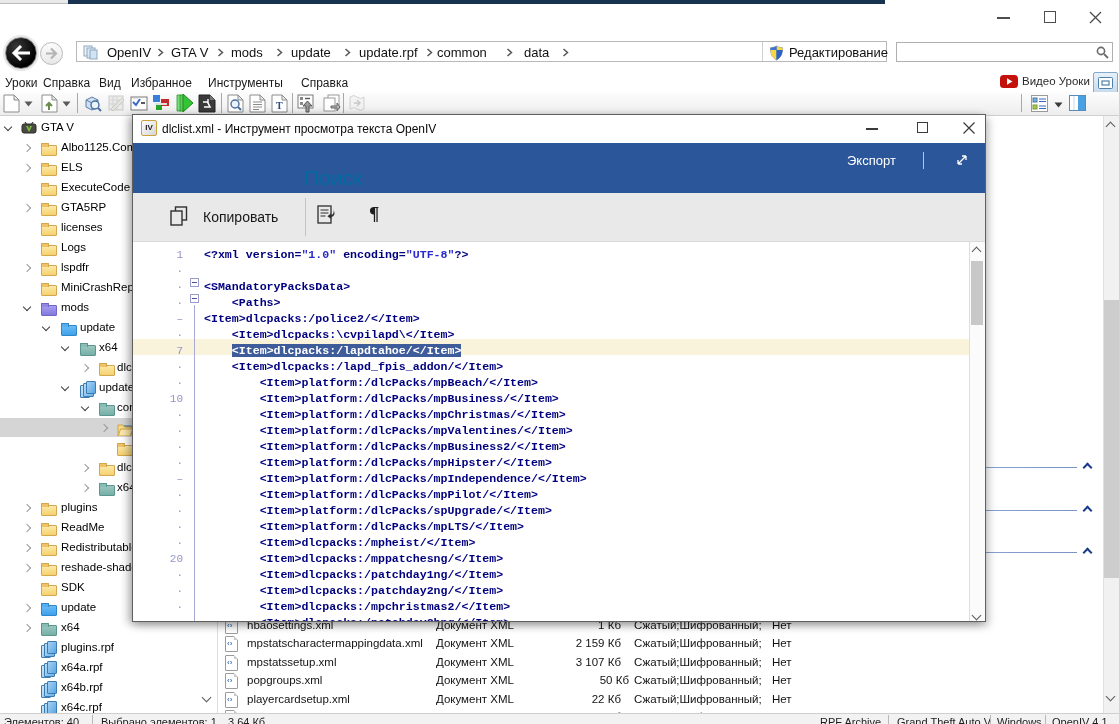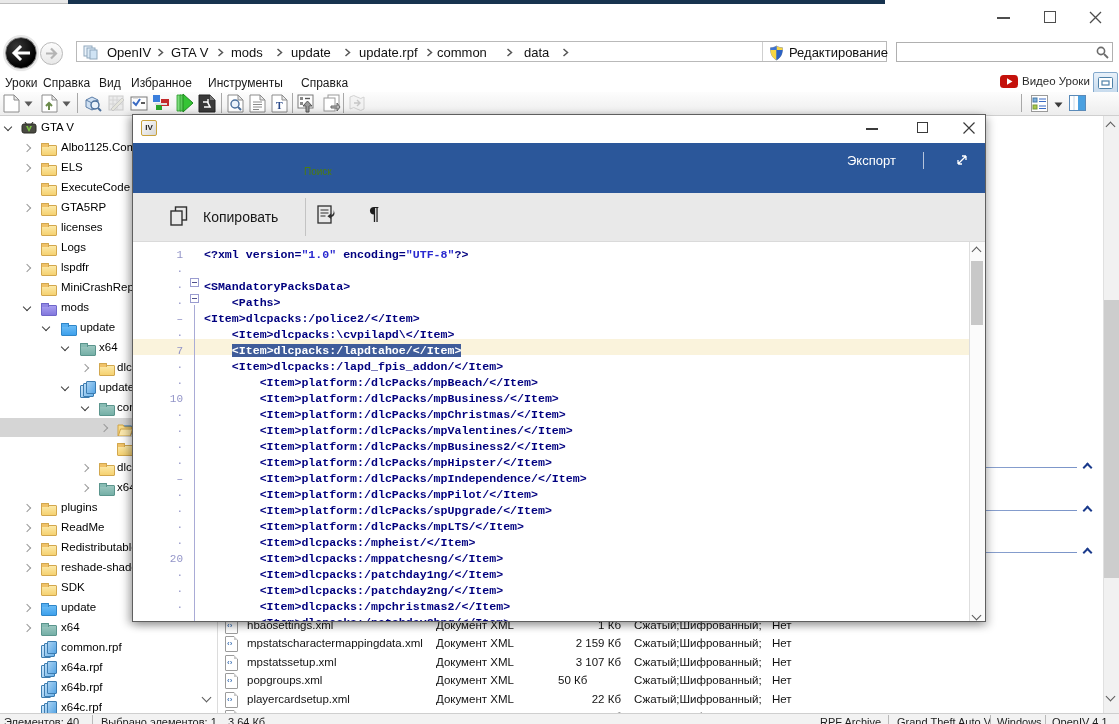--- a/index.html
+++ b/index.html
@@ -53,21 +53,21 @@
 
 #statusbar{left:0;top:713px;width:1119px;height:11px;background:#f2f2f2;border-top:1px solid #cfcfcf}
 .sttxt{top:716px;font-size:11px;color:#1c1c1c;white-space:nowrap}
 .stsep{top:715px;width:1px;height:9px;background:#b9b9b9}
 
 #dialog{left:132px;top:114px;width:854px;height:508px;background:#fff;border:1px solid #5f5f5f;box-shadow:-4px 2px 8px rgba(0,0,0,.28),3px 4px 8px rgba(0,0,0,.22)}
 #dicon{left:8px;top:5px;width:16px;height:16px;border-radius:2px;background:linear-gradient(135deg,#fdfdfd,#d5d5d5);border:1.5px solid #c9a23c;color:#1c1c1c;font-size:8px;font-weight:bold;text-align:center;line-height:13px}
 #dtitletxt{left:29px;top:7px;font-size:12px;color:#0a0a0a}
 #ribbon{left:0;top:28px;width:852px;height:50px;background:#2b579a}
 #tabmain{left:47px;top:37px;width:104px;height:41px;background:#e9e9e9;color:#2b579a;font-size:15px;text-align:center;line-height:44px}
-#tabsearch{left:171px;top:51px;font-size:10px;color:#4d7c0f}
+#tabsearch{left:171px;top:51px;font-size:21px;color:#0369a1}
 #exporttxt{left:714px;top:38px;font-size:13px;color:#fff}
 #ribsep{left:790px;top:37px;width:1px;height:17px;background:rgba(255,255,255,.65)}
 #dtoolbar{left:0;top:78px;width:852px;height:49px;background:#e9e9e9;border-bottom:1px solid #dadada}
 #copytxt{left:70px;top:94px;font-size:14px;color:#171717}
 #dtbsep{left:172px;top:83px;width:1px;height:38px;background:#c3c3c3}
 #pilcrow{left:236px;top:88px;font-size:19px;color:#1d1d1d;font-family:"Liberation Serif",serif;font-weight:bold}
 
 #codearea{left:0;top:127px;width:852px;height:379px;background:#fff;overflow:hidden}
 #rowhl{left:0px;top:97px;width:836px;height:16px;background:#faf3dc}
 #gutter{left:0;top:5px;width:50px;text-align:right;font-family:"Liberation Mono",monospace;font-size:11px;line-height:16px;color:#9294c8}
@@ -345,21 +345,21 @@
 <span class="treelabel" style="left:61px;top:561px">reshade-shaders</span>
 <div class="fold" style="left:41px;top:585px"></div>
 <span class="treelabel" style="left:61px;top:581px">SDK</span>
 <div class="chev-c" style="left:24px;top:605px"></div>
 <div class="fold f-blue" style="left:41px;top:605px"></div>
 <span class="treelabel" style="left:61px;top:601px">update</span>
 <div class="chev-c" style="left:24px;top:625px"></div>
 <div class="fold f-teal" style="left:41px;top:625px"></div>
 <span class="treelabel" style="left:61px;top:621px">x64</span>
 <div class="rpf" style="left:41px;top:645px"></div>
-<span class="treelabel" style="left:61px;top:641px">common.rpf</span>
+<span class="treelabel" style="left:61px;top:641px">plugins.rpf</span>
 <div class="rpf" style="left:41px;top:665px"></div>
 <span class="treelabel" style="left:61px;top:661px">x64a.rpf</span>
 <div class="rpf" style="left:41px;top:685px"></div>
 <span class="treelabel" style="left:61px;top:681px">x64b.rpf</span>
 <div class="rpf" style="left:41px;top:705px"></div>
 <span class="treelabel" style="left:61px;top:701px">x64c.rpf</span>
 <div class="sbchev-u" style="left:203px;top:122px"></div>
 <div class="sbchev-d" style="left:203px;top:694px"></div>
 
 <div class="grpline" style="left:400px;top:467px;width:677px"></div>
@@ -382,21 +382,21 @@
 <span class="frow" style="left:772px;top:637px">Нет</span>
 <div class="xmlicon" style="left:225px;top:655px"></div>
 <span class="frow" style="left:247px;top:656px">mpstatssetup.xml</span>
 <span class="frow" style="left:436px;top:656px">Документ XML</span>
 <span class="frow" style="left:530px;top:656px;width:91px;text-align:right;display:inline-block">3 107 Кб</span>
 <span class="frow" style="left:634px;top:656px">Сжатый;Шифрованный;</span>
 <span class="frow" style="left:772px;top:656px">Нет</span>
 <div class="xmlicon" style="left:225px;top:673px"></div>
 <span class="frow" style="left:247px;top:674px">popgroups.xml</span>
 <span class="frow" style="left:436px;top:674px">Документ XML</span>
-<span class="frow" style="left:558px;top:674px;width:91px;text-align:left;display:inline-block">50 Кб</span>
+<span class="frow" style="left:538px;top:674px;width:91px;text-align:right;display:inline-block">50 Кб</span>
 <span class="frow" style="left:634px;top:674px">Сжатый;Шифрованный;</span>
 <span class="frow" style="left:772px;top:674px">Нет</span>
 <div class="xmlicon" style="left:225px;top:692px"></div>
 <span class="frow" style="left:247px;top:693px">playercardsetup.xml</span>
 <span class="frow" style="left:436px;top:693px">Документ XML</span>
 <span class="frow" style="left:530px;top:693px;width:91px;text-align:right;display:inline-block">22 Кб</span>
 <span class="frow" style="left:634px;top:693px">Сжатый;Шифрованный;</span>
 <span class="frow" style="left:772px;top:693px">Нет</span>
 <div class="xmlicon" style="left:225px;top:710px"></div>
 <span class="frow" style="left:247px;top:711px">popgroups.xml</span>
@@ -417,20 +417,21 @@
 <span class="abs sttxt" style="left:820px">RPF Archive</span>
 <div class="abs stsep" style="left:888px"></div>
 <span class="abs sttxt" style="left:897px">Grand Theft Auto V</span>
 <div class="abs stsep" style="left:990px"></div>
 <span class="abs sttxt" style="left:997px">Windows</span>
 <div class="abs stsep" style="left:1045px"></div>
 <span class="abs sttxt" style="left:1052px">OpenIV 4.1</span>
 
 <div class="abs" id="dialog">
 <div class="abs" id="dicon">IV</div>
+<span class="abs" id="dtitletxt">dlclist.xml - Инструмент просмотра текста OpenIV</span>
 <div class="abs" style="left:733px;top:13px;width:12px;height:1.5px;background:#3a3a3a"></div>
 <div class="abs" style="left:784px;top:7px;width:11px;height:11px;border:1px solid #3a3a3a"></div>
 <svg class="abs" style="left:830px;top:7px" width="12" height="12">
       <path d="M0.5,0.5 L11.5,11.5 M11.5,0.5 L0.5,11.5" stroke="#3a3a3a" stroke-width="1.2"></path>
     </svg>
 <div class="abs" id="ribbon"></div>
 <span class="abs" id="tabsearch">Поиск</span>
 <span class="abs" id="exporttxt">Экспорт</span>
 <div class="abs" id="ribsep"></div>
 <svg class="abs" style="left:822px;top:38px" width="14" height="14">

